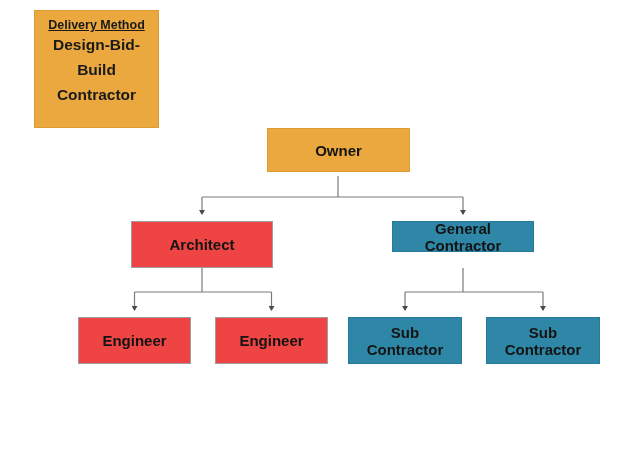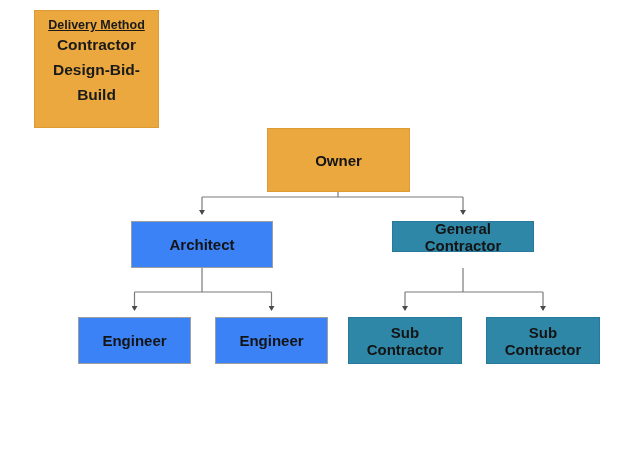--- a/index.html
+++ b/index.html
@@ -59,40 +59,40 @@
     align-items: center;
     justify-content: center;
     text-align: center;
     font-size: 15px;
     font-weight: 700;
     color: #141414;
     line-height: 17px;
     padding: 2px 10px;
   }
   .node-yellow { background: #EAA83E; border: 1px solid #DD9B33; }
-  .node-gray   { background: #3b82f6; border: 1px solid #9E9E9E; }
+  .node-gray   { background: #ef4444; border: 1px solid #9E9E9E; }
   .node-teal   { background: #2F87A8; border: 1px solid #27789A; }
   .connectors {
     position: absolute;
     left: 0;
     top: 0;
     width: 628px;
     height: 471px;
     pointer-events: none;
   }
 </style>
 </head>
 <body>
 
 <div class="canvas">
 
   <div class="legend-box">
     <span class="legend-heading">Delivery Method</span>
+    <span class="legend-line">Design-Bid-Build</span>
     <span class="legend-line">Contractor</span>
-    <span class="legend-line">Design-Bid-Build</span>
   </div>
 
 
   <svg class="connectors" viewBox="0 0 628 471" xmlns="http://www.w3.org/2000/svg">
     <defs>
       <marker id="arrow" markerWidth="6" markerHeight="6" refX="4" refY="3" orient="auto" markerUnits="userSpaceOnUse">
         <path d="M0,0 L5,3 L0,6 Z" fill="#4a4a4a"></path>
       </marker>
     </defs>
     <g stroke="#7a7a7a" stroke-width="1.2" fill="none">
@@ -113,21 +113,21 @@
 
       <g>
         <path d="M439,268 L439,292"></path>
         <path d="M381,292 L519,292"></path>
         <path d="M381,292 L381,310" marker-end="url(#arrow)"></path>
         <path d="M519,292 L519,310" marker-end="url(#arrow)"></path>
       </g>
     </g>
   </svg>
 
-  <div class="node node-yellow" style="left:243px; top:128px; width:143px; height:64px;justify-content:center;">
+  <div class="node node-yellow" style="left:243px; top:128px; width:143px; height:44px;justify-content:center;">
     <span>Owner</span>
   </div>
 
   <div class="node node-gray" style="left:107px; top:221px; width:142px; height:47px;">
     <span>Architect</span>
   </div>
 
   <div class="node node-teal" style="left:368px; top:221px; width:142px; height:31px;">
     <span>General Contractor</span>
   </div>

